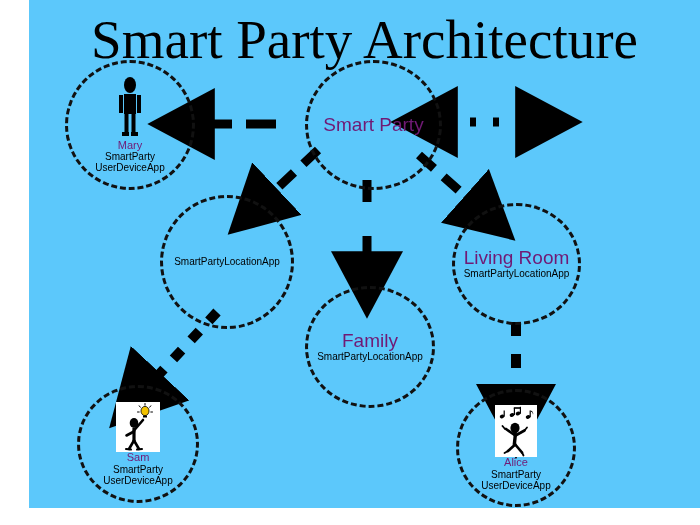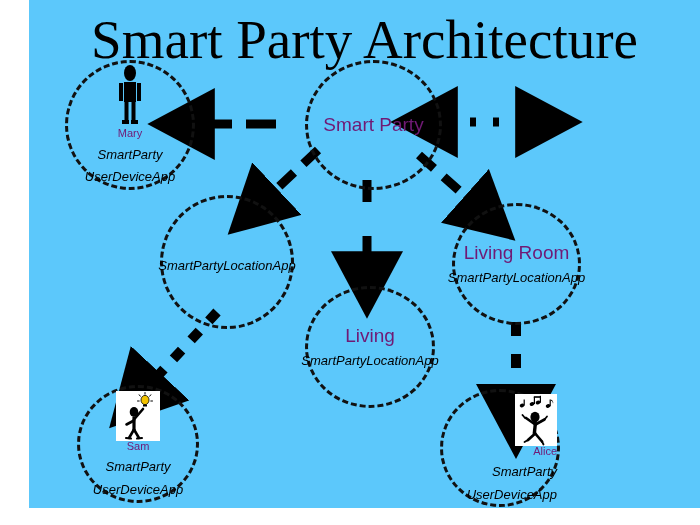--- a/index.html
+++ b/index.html
@@ -51,26 +51,24 @@
   .node.filled { background: #b3b3b3; }
 
   .node-title {
     font-size: 19px;
     color: #701a75;
     line-height: 1.05;
     white-space: nowrap;
   }
   .node-title.small { font-size: 11px; }
   .node-sub {
-    font-size: 13px;
-    font-style: italic;
+    font-size: 10px;
     color: #000000;
     line-height: 1.12;
     white-space: nowrap;
-    margin-top: 8px;
   }
 
   
   .person { display: block; }
 
   
   .tile {
     background: #ffffff;
     display: block;
   }
@@ -149,21 +147,21 @@
       <div class="node-sub">SmartParty</div>
       <div class="node-sub">UserDeviceApp</div>
     </div>
 
 
     <div class="node" style="left:131px; top:195px; width:134px; height:134px;">
       <div class="node-sub">SmartPartyLocationApp</div>
     </div>
 
     <div class="node" style="left:276px; top:286px; width:130px; height:122px;">
-      <div class="node-title">Living</div>
+      <div class="node-title">Family</div>
       <div class="node-sub">SmartPartyLocationApp</div>
     </div>
 
     <div class="node" style="left:423px; top:203px; width:129px; height:122px;text-align:center;">
       <div class="node-title">Living Room</div>
       <div class="node-sub">SmartPartyLocationApp</div>
     </div>
 
     <div class="node" style="left:48px; top:385px; width:122px; height:118px;">
       <svg class="tile" width="44" height="50" viewBox="0 0 44 50">
@@ -190,21 +188,21 @@
           <line x1="18" y1="38.5" x2="23" y2="47"></line>
         </g>
         <line x1="10" y1="47" x2="15" y2="47.6" stroke="#000" stroke-width="2" stroke-linecap="round"></line>
         <line x1="21" y1="47.6" x2="26" y2="47" stroke="#000" stroke-width="2" stroke-linecap="round"></line>
       </svg>
       <div class="node-title small">Sam</div>
       <div class="node-sub">SmartParty</div>
       <div class="node-sub">UserDeviceApp</div>
     </div>
 
-    <div class="node" style="left:411px; top:389px; width:120px; height:118px;align-items:flex-end;">
+    <div class="node" style="left:427px; top:389px; width:120px; height:118px;">
       <svg class="tile" width="42" height="52" viewBox="0 0 42 52">
         <rect x="0" y="0" width="42" height="52" fill="#ffffff"></rect>
 
         <g fill="#000">
           <ellipse cx="7" cy="11.5" rx="2.3" ry="1.8" transform="rotate(-20 7 11.5)"></ellipse>
           <rect x="8.6" y="5.5" width="1.2" height="6.2"></rect>
           <ellipse cx="17" cy="10" rx="2.4" ry="1.9" transform="rotate(-20 17 10)"></ellipse>
           <ellipse cx="23" cy="8.5" rx="2.4" ry="1.9" transform="rotate(-20 23 8.5)"></ellipse>
           <rect x="18.8" y="3" width="1.2" height="7"></rect>
           <rect x="24.8" y="1.8" width="1.2" height="7"></rect>

